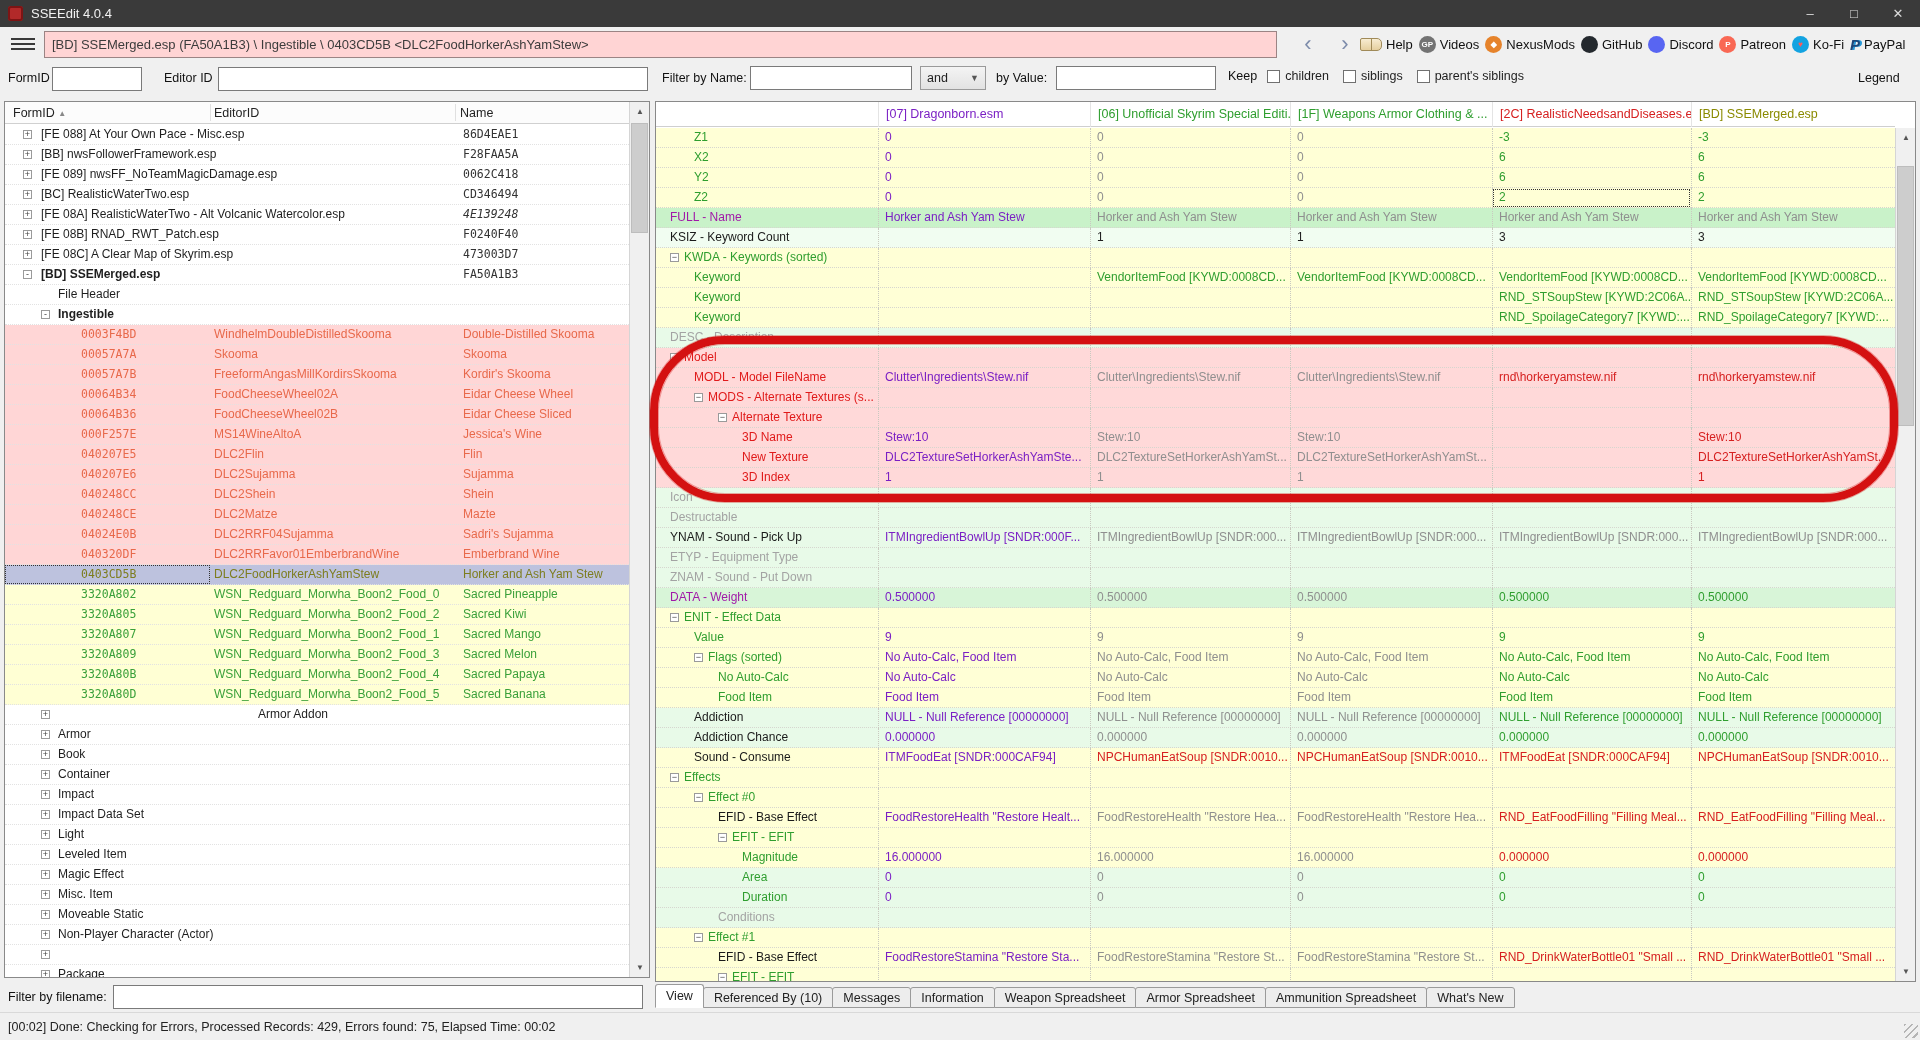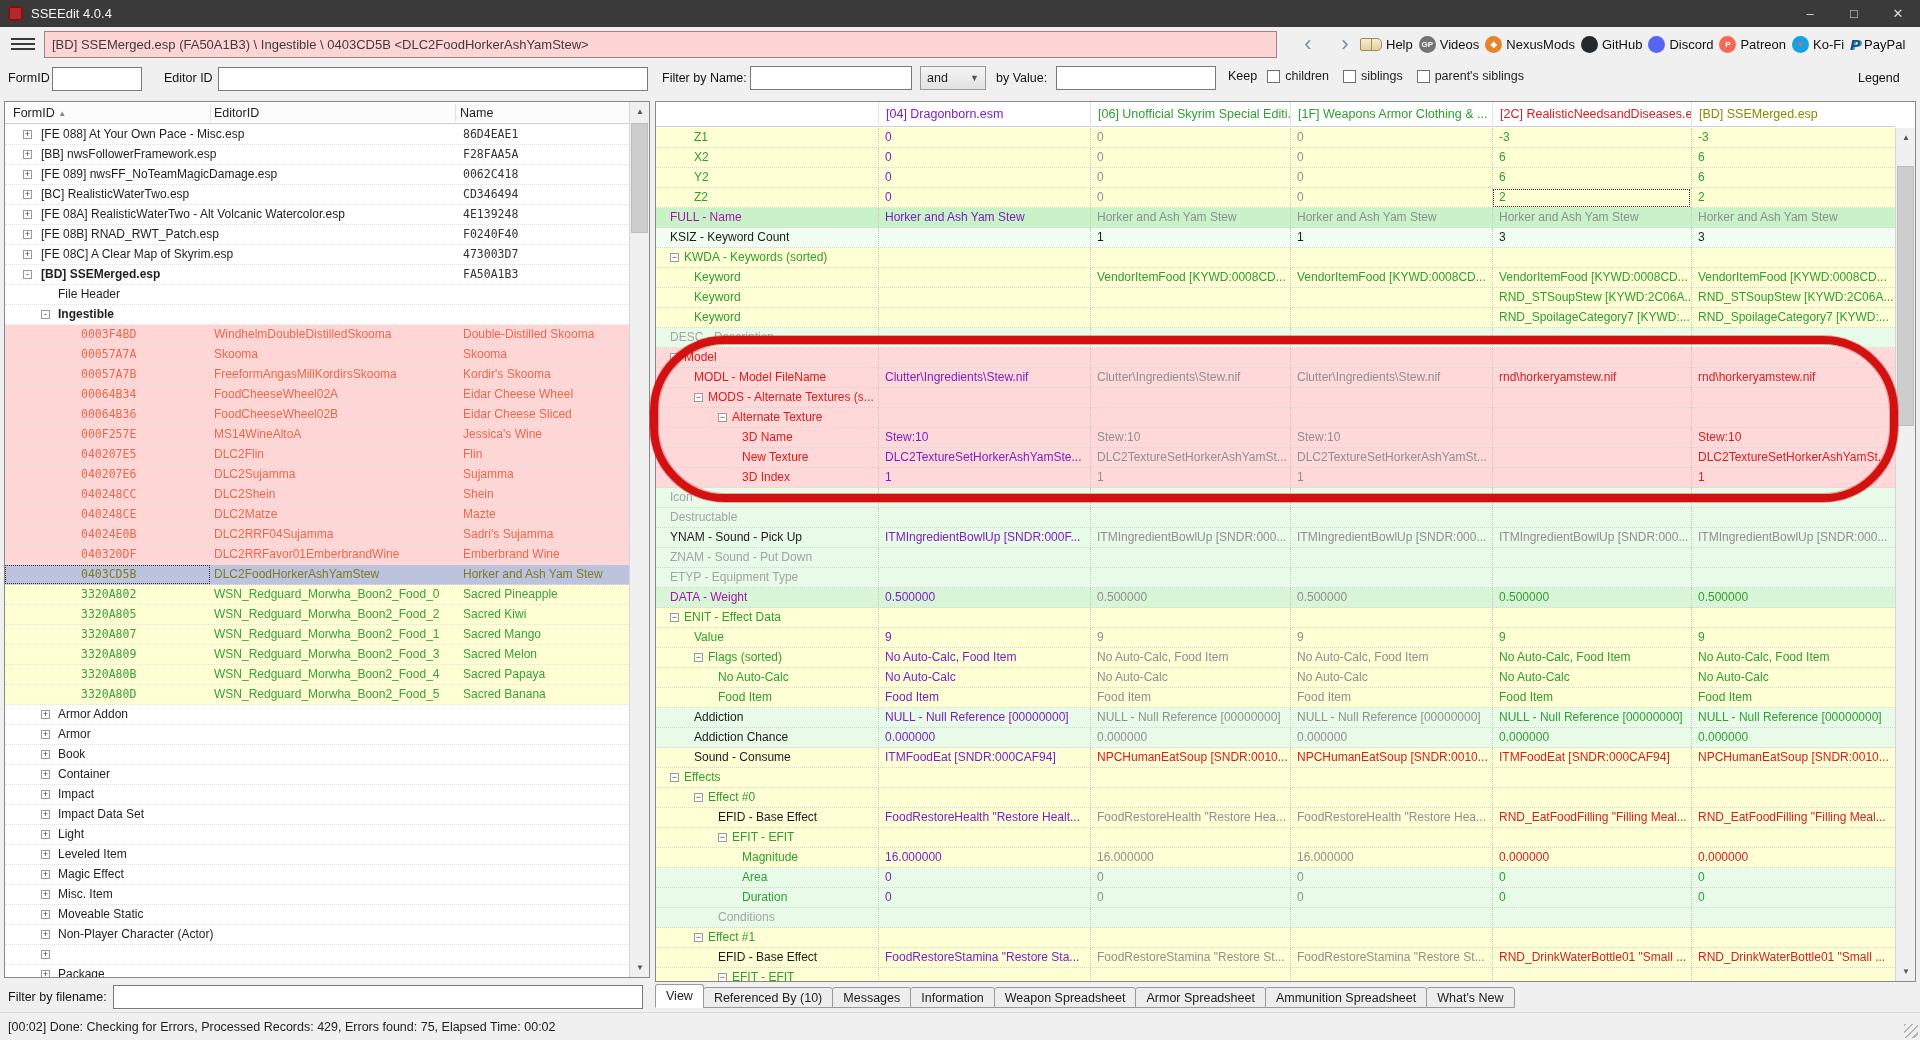--- a/index.html
+++ b/index.html
@@ -221,21 +221,21 @@
         <div class="cell mono" style="left: 458px; width: 160px; color: rgb(51, 51, 51);">0062C418</div>
       </div>
       <div class="trow">
         <div class="expander" style="left: 18px;">+</div>
         <div class="cell" style="left: 36px; width: 410px; color: rgb(30, 30, 30);">[BC] RealisticWaterTwo.esp</div>
         <div class="cell mono" style="left: 458px; width: 160px; color: rgb(51, 51, 51);">CD346494</div>
       </div>
       <div class="trow">
         <div class="expander" style="left: 18px;">+</div>
         <div class="cell" style="left: 36px; width: 410px; color: rgb(30, 30, 30);">[FE 08A] RealisticWaterTwo - Alt Volcanic Watercolor.esp</div>
-        <div class="cell mono" style="left: 458px; width: 160px; color: rgb(51, 51, 51);">4E139248</div>
+        <div class="cell mono" style="left: 458px; width: 160px; color: rgb(51, 51, 51); font-style: italic;">4E139248</div>
       </div>
       <div class="trow">
         <div class="expander" style="left: 18px;">+</div>
         <div class="cell" style="left: 36px; width: 410px; color: rgb(30, 30, 30);">[FE 08B] RNAD_RWT_Patch.esp</div>
         <div class="cell mono" style="left: 458px; width: 160px; color: rgb(51, 51, 51);">F0240F40</div>
       </div>
       <div class="trow">
         <div class="expander" style="left: 18px;">+</div>
         <div class="cell" style="left: 36px; width: 410px; color: rgb(30, 30, 30);">[FE 08C] A Clear Map of Skyrim.esp</div>
         <div class="cell mono" style="left: 458px; width: 160px; color: rgb(51, 51, 51);">473003D7</div>
@@ -343,21 +343,21 @@
         <div class="cell" style="left: 209px; width: 240px;">WSN_Redguard_Morwha_Boon2_Food_4</div>
         <div class="cell" style="left: 458px; width: 164px;">Sacred Papaya</div>
       </div>
       <div class="trow t-yellow">
         <div class="cell mono" style="left: 76px; width: 126px;">3320A80D</div>
         <div class="cell" style="left: 209px; width: 240px;">WSN_Redguard_Morwha_Boon2_Food_5</div>
         <div class="cell" style="left: 458px; width: 164px;">Sacred Banana</div>
       </div>
       <div class="trow">
         <div class="expander" style="left: 36px;">+</div>
-        <div class="cell" style="left: 53px; width: 470px; color: rgb(30, 30, 30);">Armor Addon</div>
+        <div class="cell" style="left: 53px; width: 470px; color: rgb(30, 30, 30); text-align: center;">Armor Addon</div>
       </div>
       <div class="trow">
         <div class="expander" style="left: 36px;">+</div>
         <div class="cell" style="left: 53px; width: 470px; color: rgb(30, 30, 30);">Armor</div>
       </div>
       <div class="trow">
         <div class="expander" style="left: 36px;">+</div>
         <div class="cell" style="left: 53px; width: 470px; color: rgb(30, 30, 30);">Book</div>
       </div>
       <div class="trow">
@@ -411,21 +411,21 @@
   </div>
 </div>
 
 <div class="abs" id="fname-row">
   <span class="lbl" style="margin-left:4px;">Filter by filename:</span>
   <input class="tinput" style="margin-left: 6px; width: 530px;" value="">
 </div>
 
 <div class="abs" id="grid-panel">
   <div id="grid-header">
-      <div class="gh c-purple" style="left: 222px; width: 212px;">[04] Dragonborn.esm</div>
+      <div class="gh c-purple" style="left: 222px; width: 212px;">[07] Dragonborn.esm</div>
       <div class="gh c-green" style="left: 434px; width: 200px;">[06] Unofficial Skyrim Special Editi...</div>
       <div class="gh c-green" style="left: 634px; width: 202px;">[1F] Weapons Armor Clothing &amp; ...</div>
       <div class="gh c-red" style="left: 836px; width: 199px;">[2C] RealisticNeedsandDiseases.esp</div>
       <div class="gh c-olive" style="left: 1035px; width: 204px;">[BD] SSEMerged.esp</div>
     </div>
   <div id="grid-body">
       <div class="grow bg-yellow">
         <div class="glabel lc-green" style="left: 38px; width: 180px;">Z1</div>
         <div class="gcell c-purple" style="left: 222px; width: 212px;">0</div>
         <div class="gcell c-gray" style="left: 434px; width: 200px;">0</div>
@@ -591,29 +591,29 @@
       </div>
       <div class="grow bg-mint">
         <div class="glabel lc-black" style="left: 14px; width: 204px;">YNAM - Sound - Pick Up</div>
         <div class="gcell c-purple" style="left: 222px; width: 212px;">ITMIngredientBowlUp [SNDR:000F...</div>
         <div class="gcell c-gray" style="left: 434px; width: 200px;">ITMIngredientBowlUp [SNDR:000...</div>
         <div class="gcell c-gray" style="left: 634px; width: 202px;">ITMIngredientBowlUp [SNDR:000...</div>
         <div class="gcell c-gray" style="left: 836px; width: 199px;">ITMIngredientBowlUp [SNDR:000...</div>
         <div class="gcell c-gray" style="left: 1035px; width: 204px;">ITMIngredientBowlUp [SNDR:000...</div>
       </div>
       <div class="grow bg-mint">
+        <div class="glabel lc-gray" style="left: 14px; width: 204px;">ETYP - Equipment Type</div>
+        <div class="gcell" style="left: 222px; width: 212px;"></div>
+        <div class="gcell" style="left: 434px; width: 200px;"></div>
+        <div class="gcell" style="left: 634px; width: 202px;"></div>
+        <div class="gcell" style="left: 836px; width: 199px;"></div>
+        <div class="gcell" style="left: 1035px; width: 204px;"></div>
+      </div>
+      <div class="grow bg-mint">
         <div class="glabel lc-gray" style="left: 14px; width: 204px;">ZNAM - Sound - Put Down</div>
-        <div class="gcell" style="left: 222px; width: 212px;"></div>
-        <div class="gcell" style="left: 434px; width: 200px;"></div>
-        <div class="gcell" style="left: 634px; width: 202px;"></div>
-        <div class="gcell" style="left: 836px; width: 199px;"></div>
-        <div class="gcell" style="left: 1035px; width: 204px;"></div>
-      </div>
-      <div class="grow bg-mint">
-        <div class="glabel lc-gray" style="left: 14px; width: 204px;">ETYP - Equipment Type</div>
         <div class="gcell" style="left: 222px; width: 212px;"></div>
         <div class="gcell" style="left: 434px; width: 200px;"></div>
         <div class="gcell" style="left: 634px; width: 202px;"></div>
         <div class="gcell" style="left: 836px; width: 199px;"></div>
         <div class="gcell" style="left: 1035px; width: 204px;"></div>
       </div>
       <div class="grow bg-green2">
         <div class="glabel lc-purple" style="left: 14px; width: 204px;">DATA - Weight</div>
         <div class="gcell c-purple" style="left: 222px; width: 212px;">0.500000</div>
         <div class="gcell c-gray" style="left: 434px; width: 200px;">0.500000</div>

